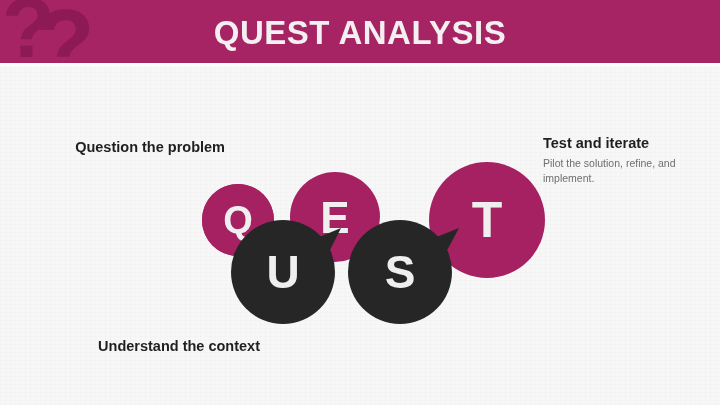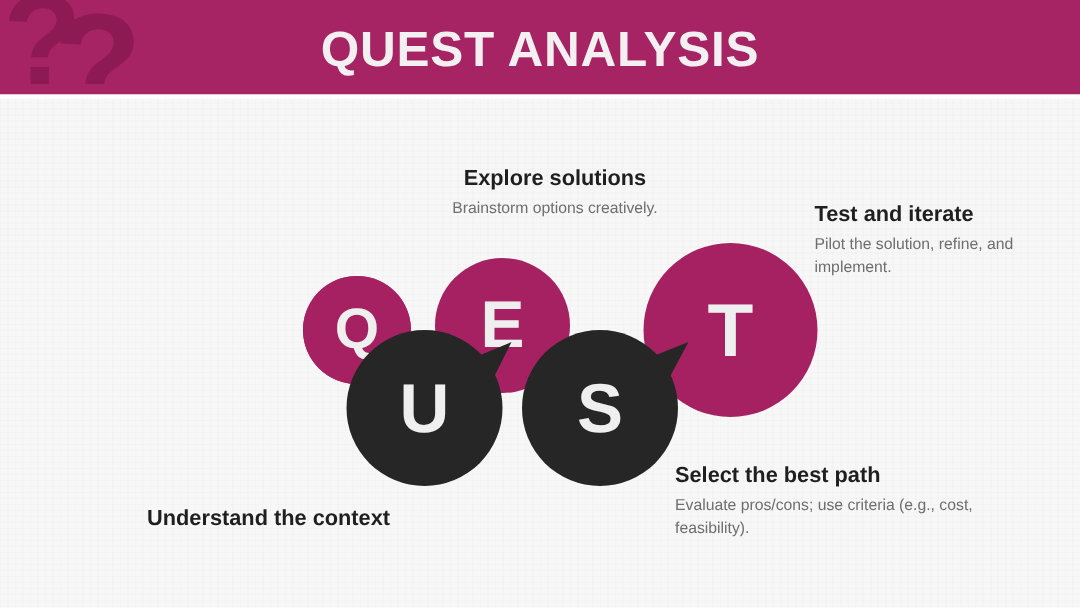--- a/index.html
+++ b/index.html
@@ -146,34 +146,27 @@
     </g>
 
     <g>
       <circle cx="400" cy="272" r="52" fill="#262626"></circle>
       <path d="M434,238 L459,228 L444,256 Z" fill="#262626"></path>
       <text x="400" y="272" fill="#efefef" font-family="Liberation Sans, sans-serif" font-size="46" font-weight="bold" text-anchor="middle" dominant-baseline="central">S</text>
     </g>
   </svg>
 
   <div id="label-question" class="label align-right">
+    <div class="title">Question the problem</div>
   </div>
 
-  <div id="label-explore" class="label align-center">
-    <div class="title">Explore solutions</div>
-    <div class="desc">Brainstorm options creatively.</div>
-  </div>
 
   <div id="label-test" class="label align-left">
     <div class="title">Test and iterate</div>
     <div class="desc">Pilot the solution, refine, and implement.</div>
   </div>
 
   <div id="label-understand" class="label align-right">
     <div class="title">Understand the context</div>
   </div>
 
-  <div id="label-select" class="label align-left">
-    <div class="title">Select the best path</div>
-    <div class="desc">Evaluate pros/cons; use criteria (e.g., cost, feasibility).</div>
-  </div>
 
 </div>
 
 </body></html>

